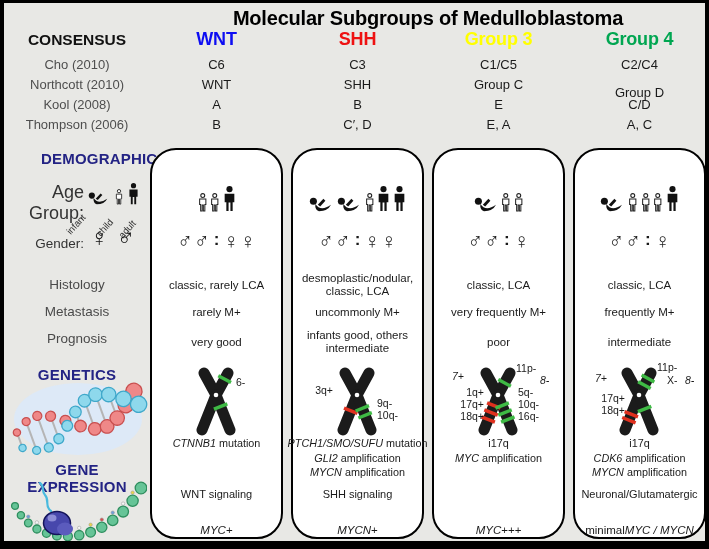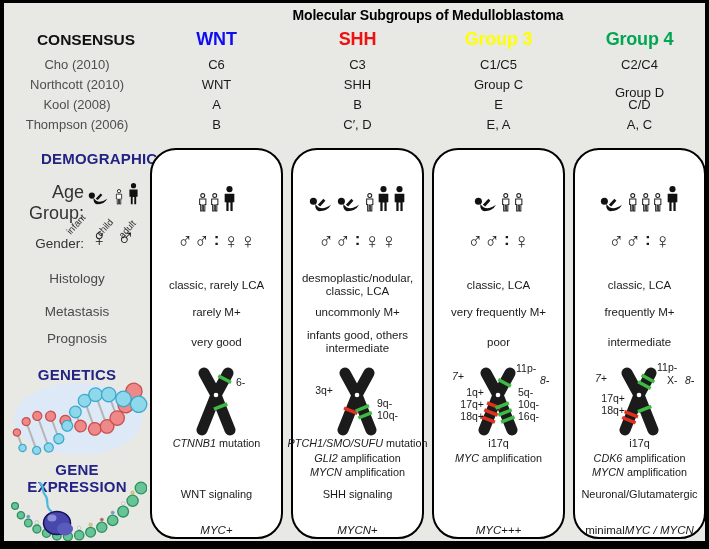--- a/index.html
+++ b/index.html
@@ -3,39 +3,39 @@
 <meta charset="utf-8">
 <style>
   * { margin:0; padding:0; box-sizing:border-box; }
   html,body { background:#fff; }
   body { width:709px; height:549px; font-family:"Liberation Sans", sans-serif; }
   #fig { position:relative; width:709px; height:549px; background:#e8e8e5;
          border:solid #000; border-width:3px 4px 8px 4px; overflow:hidden; }
 
   
   #title { position:absolute; top:4px; left:146px; width:556px; text-align:center;
-           font-size:14px; font-weight:bold; color:#000; letter-spacing:-0.2px; }
-  #consensus { position:absolute; top:28px; left:9px; width:146px; text-align:center;
+           font-size:20px; font-weight:bold; color:#000; letter-spacing:-0.2px; }
+  #consensus { position:absolute; top:28px; left:0; width:146px; text-align:center;
                font-size:15.5px; font-weight:600; color:#111; }
   .ghead { position:absolute; top:26px; width:133px; text-align:center;
            font-weight:bold; font-size:18px; letter-spacing:-0.2px; }
   .srow-label { position:absolute; left:0; width:146px; text-align:center;
                 font-size:13px; color:#4e4e4e; }
   .srow-val { position:absolute; width:133px; text-align:center; font-size:13px; color:#1a1a1a; }
 
   
   .side-h { position:absolute; left:0; width:146px; text-align:center; font-weight:bold;
             color:#232384; font-size:15px; letter-spacing:0.2px; }
   #demographics-h { top:147px;padding-left:37px; }
   #clinical-h { top:255px; font-size:14.5px; }
   #genetics-h { top:363px; }
   #gene-exp-h { top:458px; }
   .side-sub { position:absolute; left:0; width:146px; text-align:center;
               font-size:13.5px; color:#4a4a4a; }
-  #hist-l { top:268px; } #met-l { top:301px; } #prog-l { top:328px; }
+  #hist-l { top:274px; } #met-l { top:301px; } #prog-l { top:328px; }
   #age-label { position:absolute; top:179px; left:0; width:80px; text-align:right;
                font-size:18px; color:#333; }
   #age-icons { position:absolute; left:84px; top:172px; height:30px;
                display:flex; align-items:flex-end; gap:5px; }
   .rot { position:absolute; font-size:9.5px; color:#333; white-space:nowrap;
          transform:rotate(-48deg); transform-origin:0 0; }
   #gender-label { position:absolute; top:233px; left:0; width:80px; text-align:right;
                   font-size:13.5px; color:#333; }
   #gender-syms { position:absolute; left:86px; top:221px; font-size:24px; color:#111;
                  display:flex; gap:9px; line-height:1.2; }

